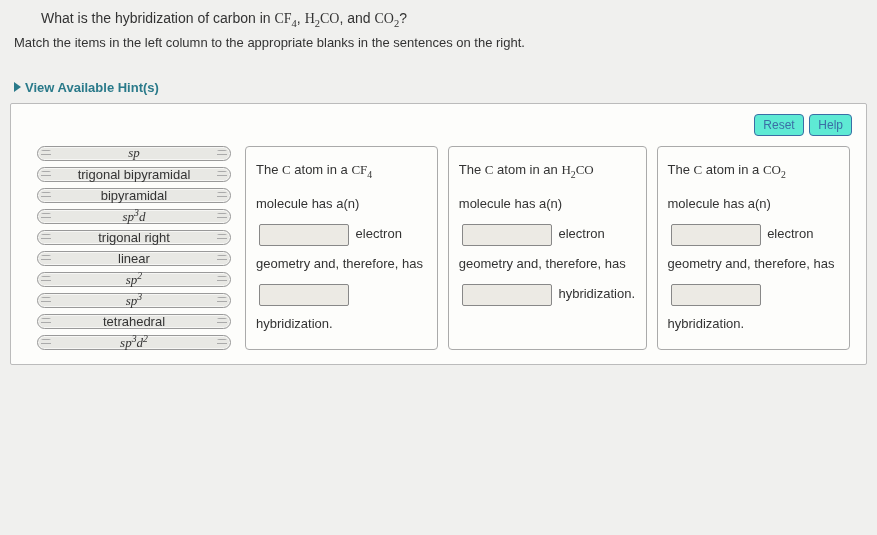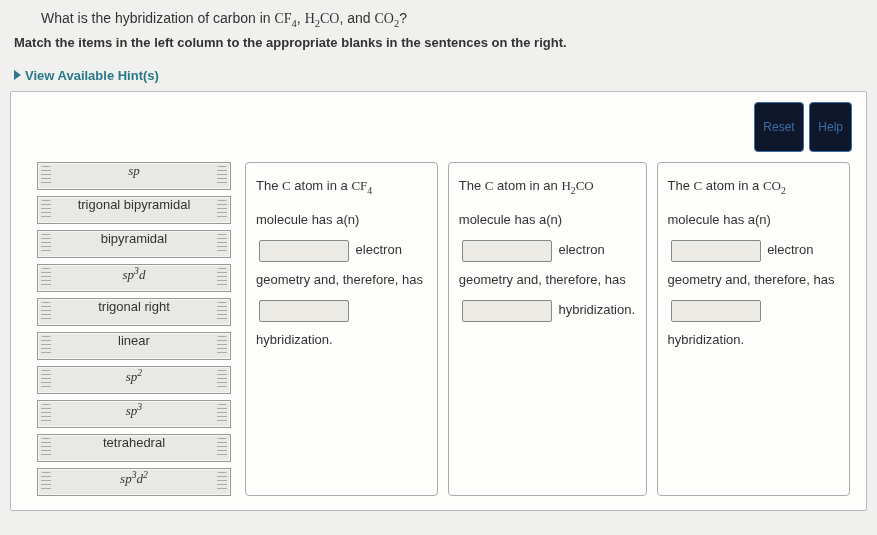--- a/index.html
+++ b/index.html
@@ -7,21 +7,21 @@
       font-family: Arial, Helvetica, sans-serif;
       background: #f0f0ee;
       width: 877px;
       height: 535px;
       overflow: hidden;
       font-size: 13px;
       color: #333;
     }
     .header { padding: 10px 14px 6px 14px; }
     .q-line { font-size: 14px; color: #333; margin-bottom: 6px; margin-left: 27px; }
-    .instr  { font-size: 13px; font-weight: bold; color: #333; margin-bottom: 8px; }
+    .instr  { font-size: 13px; font-weight: normal; color: #333; margin-bottom: 20px; }
     .hints {
       color: #2a7a8a;
       font-weight: bold;
       font-size: 13px;
       padding: 4px 14px 8px 14px;
       display: flex;
       align-items: center;
       gap: 4px;
       cursor: pointer;
     }
@@ -37,36 +37,37 @@
       background: #fdfdfb;
       margin: 0 10px 10px 10px;
       padding: 10px 10px 14px 10px;
       border-radius: 2px;
     }
     .toolbar { text-align: right; padding: 0 4px 10px 0; }
     .tool-btn {
       display: inline-block;
       border: 1px solid #3b6ea5;
       border-radius: 4px;
-      padding: 17px 8px;
+      padding: 3px 8px;
       margin-left: 2px;
       color: #3b6ea5;
       font-size: 12px;
-      background: #0f172a;
+      background: #5eead4;
       cursor: pointer;
     }
     .work-area { display: flex; gap: 14px; }
     .drag-col { width: 210px; display: flex; flex-direction: column; gap: 6px; padding-left: 16px;}
     .drag-item {
       position: relative;
       background: #e8e8e4;
       border: 1px solid #999;
-      border-radius: 0;
-      height: 28px;
+      border-radius: 8px;
+      height: 15px;
       display: flex;
+      align-items: center;
       justify-content: center;
       font-size: 13px;
       color: #333;
       cursor: grab;
       box-shadow: inset 0 0 0 1px rgba(255,255,255,0.6);
     }
     .drag-item::before, .drag-item::after {
       content: "";
       position: absolute;
       top: 3px; bottom: 3px;

